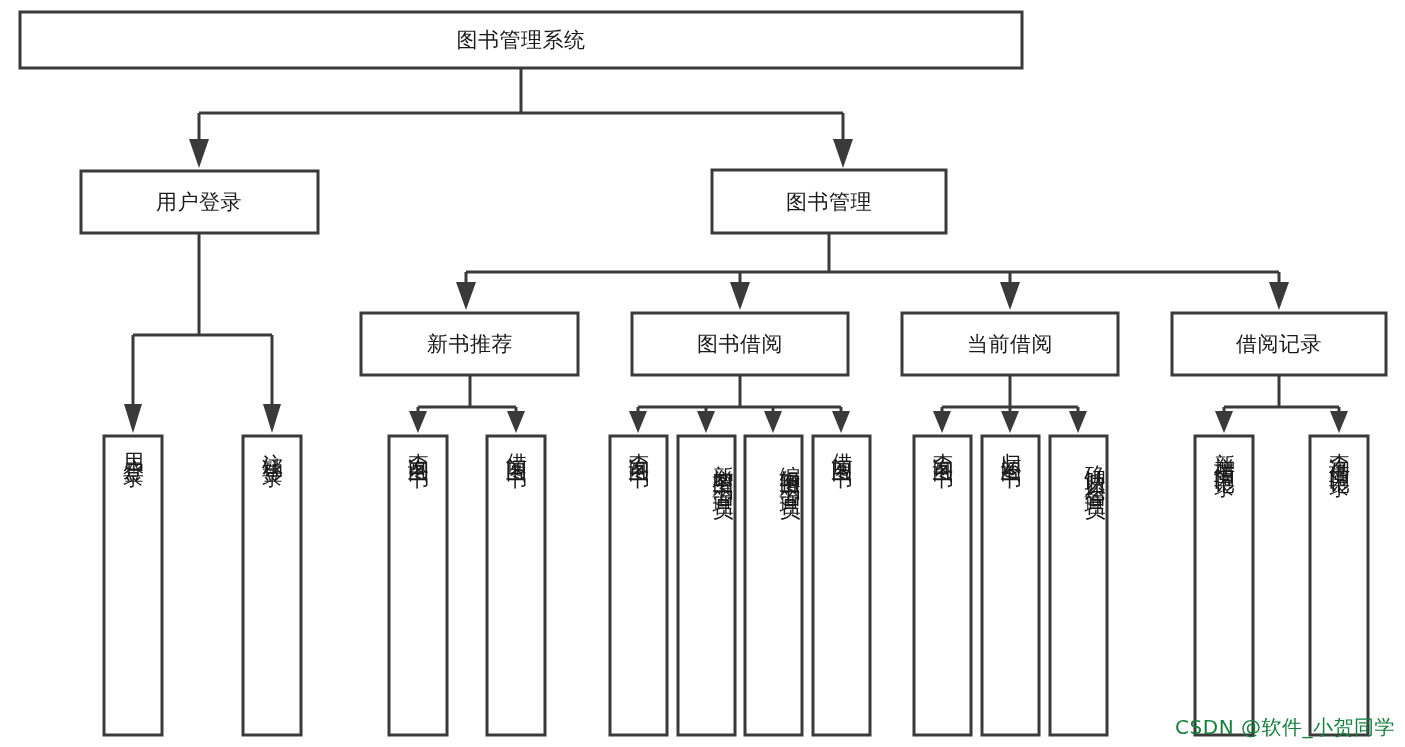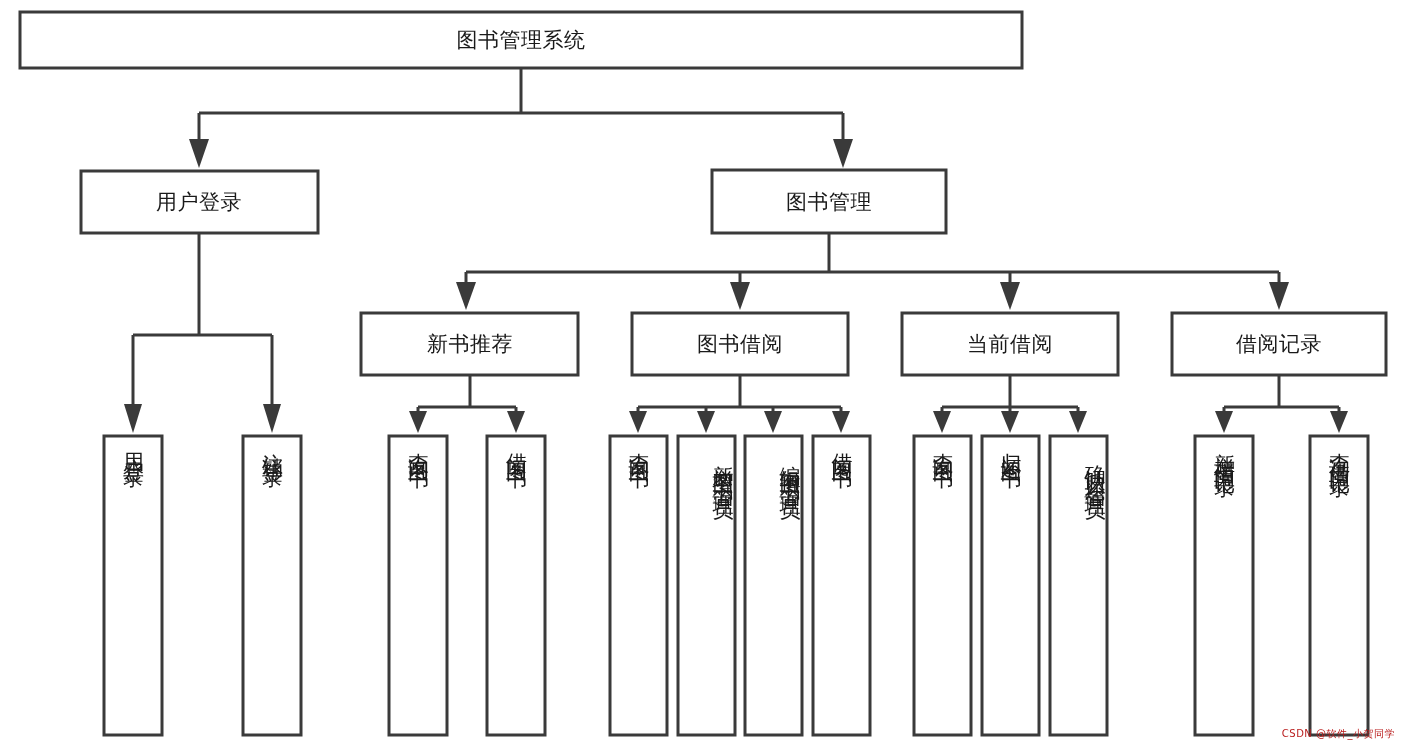--- a/index.html
+++ b/index.html
@@ -63,22 +63,22 @@
     align-items: center;
     justify-content: flex-start;
     white-space: nowrap;
     pointer-events: none;
   }
   .watermark {
     position: absolute;
     right: 10px;
     bottom: 6px;
     font-family: "DejaVu Sans", "Liberation Sans", sans-serif;
-    font-size: 10px;
-    color: #b91c1c;
+    font-size: 20px;
+    color: #15803d;
     letter-spacing: 0.5px;
     white-space: nowrap;
   }
 </style>
 </head>
 <body>
 
 <div id="diagram-root">
 
   <svg id="diagram-canvas" viewBox="0 0 1405 747">

